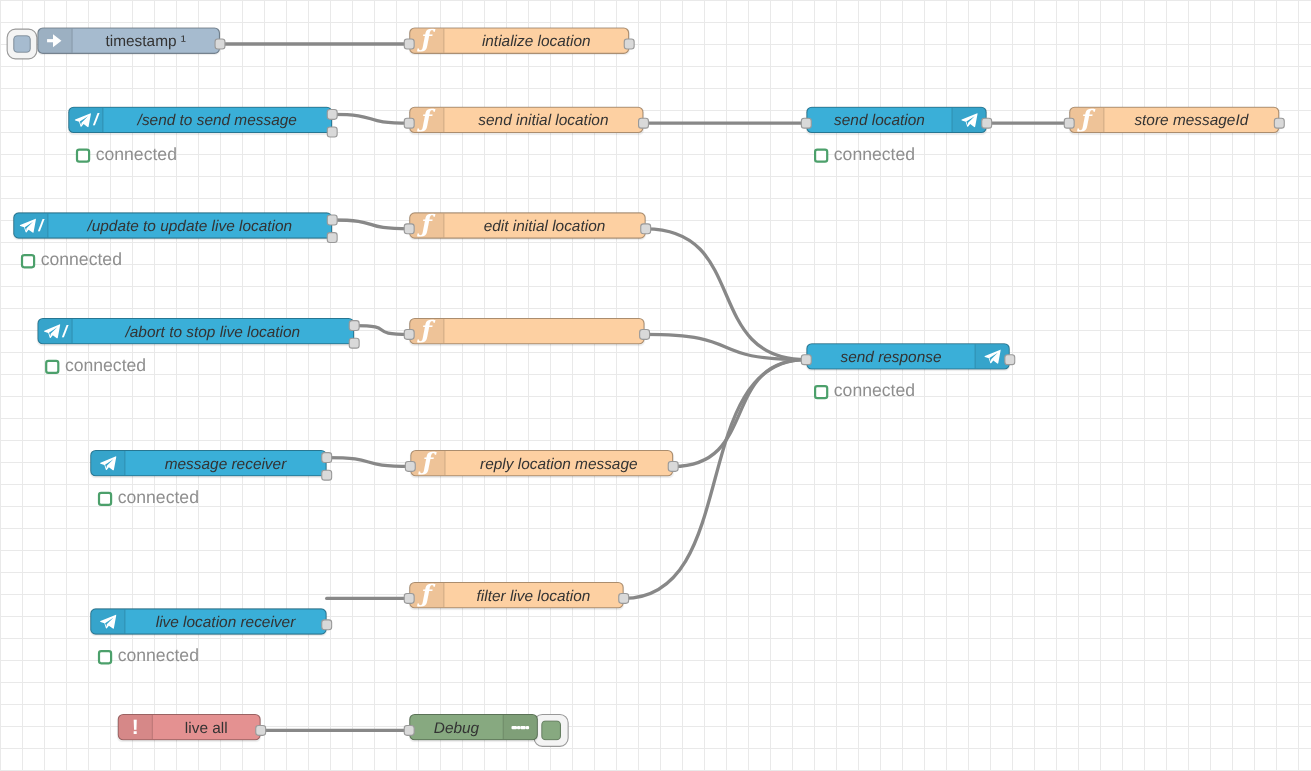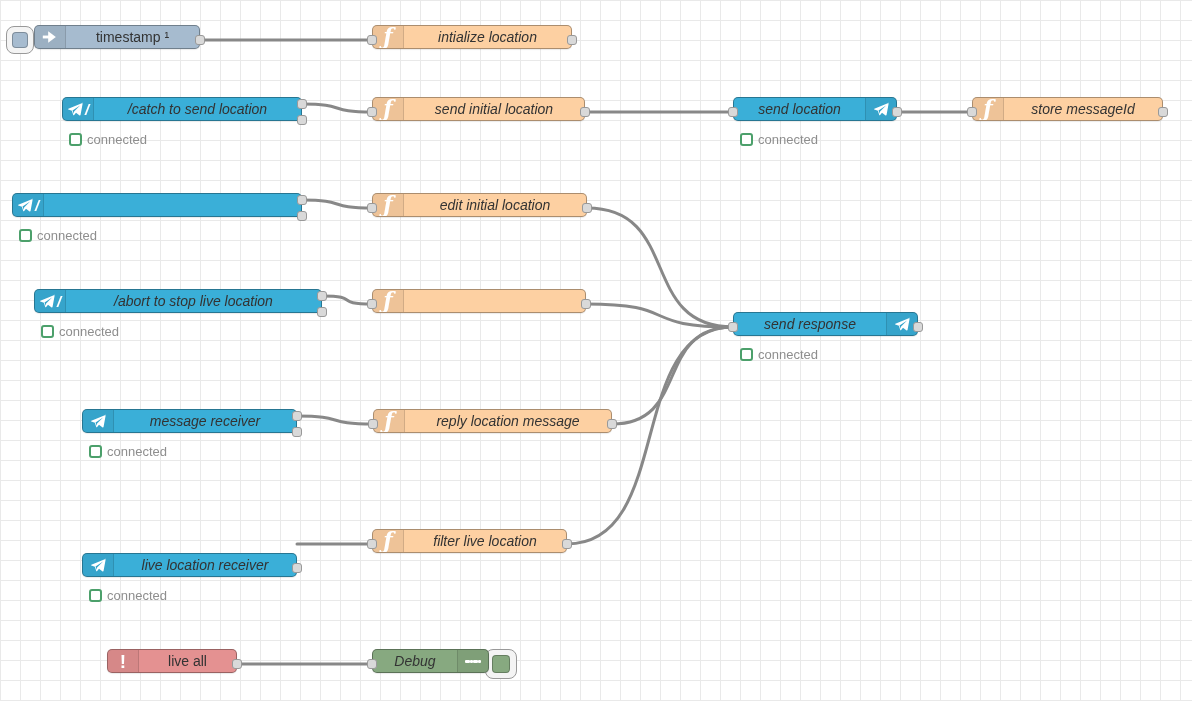--- a/index.html
+++ b/index.html
@@ -27,21 +27,21 @@
   .node-label{
     flex:1;display:flex;align-items:center;justify-content:center;
     font-size:14px;color:#333;white-space:nowrap;padding:0 8px;overflow:hidden;
   }
   .italic{font-style:italic;}
   .port{
     position:absolute;width:10px;height:10px;box-sizing:border-box;
     background:#d9d9d9;border:1px solid #999;border-radius:3px;z-index:3;
   }
   .status{position:absolute;top:35px;display:flex;align-items:center;
-    font-size:13px;color:#8e8e8e;white-space:nowrap;}
+    font-size:16px;color:#8e8e8e;white-space:nowrap;}
   .status-dot{width:13px;height:13px;box-sizing:border-box;border-radius:3px;
     background:#fff;margin-right:5px;flex:none;}
   .fn-glyph{font-family:"DejaVu Serif",serif;font-style:italic;font-weight:bold;
     color:#fff;font-size:22px;line-height:1;margin-top:-3px;}
   .slash{color:#fff;font-weight:bold;font-style:italic;font-size:15px;margin-left:1px;line-height:1;}
   .excl{color:#fff;font-weight:900;font-size:19px;line-height:1;}
   .bars{width:16px;}
   .bars span{display:block;height:3px;background:#fff;margin:2px auto;border-radius:1px;}
   .side-btn{position:absolute;box-sizing:border-box;background:#f4f4f4;
     border:1px solid #999;border-radius:8px;display:flex;align-items:center;justify-content:center;}
@@ -96,21 +96,21 @@
     <div class="node-wrap" style="left: 62px; top: 97px; width: 240px;">
       <div class="node-body" style="background: rgb(58, 175, 216);">
         <div class="icon-box icon-left">
           <span style="display: flex; align-items: center; justify-content: center;">
             <svg width="17" height="17" viewBox="0 0 24 24">
               <path fill="#fff" d="M22.6 2.3 1.9 10.8c-.6.3-.6 1 .1 1.2l4.9 1.7 1.9 6c.2.6.9.7 1.3.2l2.6-3.2 5.1 3.7c.5.4 1.2.1 1.3-.5l3-16.2c.1-.8-.6-1.4-1.5-1.4zM7.8 13.5l10.6-7-8.4 8.3-.4 3.2-1.8-4.5z"></path>
             </svg>
             <span class="slash">/</span>
           </span>
         </div>
-        <span class="node-label italic">/catch to send location</span>
+        <span class="node-label italic">/send to send message</span>
       </div>
       <div class="port" style="left: 235px; top: 2px;"></div>
       <div class="port" style="left: 235px; top: 18px;"></div>
       <div class="status" style="left: 7px;">
         <span class="status-dot" style="border: 2.5px solid rgb(76, 160, 107);"></span>
         <span>connected</span>
       </div>
     </div>
     <div class="node-wrap" style="left: 372px; top: 97px; width: 213px;">
       <div class="node-body" style="background: rgb(253, 208, 162);">
@@ -153,20 +153,21 @@
     <div class="node-wrap" style="left: 12px; top: 193px; width: 290px;">
       <div class="node-body" style="background: rgb(58, 175, 216);">
         <div class="icon-box icon-left">
           <span style="display: flex; align-items: center; justify-content: center;">
             <svg width="17" height="17" viewBox="0 0 24 24">
               <path fill="#fff" d="M22.6 2.3 1.9 10.8c-.6.3-.6 1 .1 1.2l4.9 1.7 1.9 6c.2.6.9.7 1.3.2l2.6-3.2 5.1 3.7c.5.4 1.2.1 1.3-.5l3-16.2c.1-.8-.6-1.4-1.5-1.4zM7.8 13.5l10.6-7-8.4 8.3-.4 3.2-1.8-4.5z"></path>
             </svg>
             <span class="slash">/</span>
           </span>
         </div>
+        <span class="node-label italic">/update to update live location</span>
       </div>
       <div class="port" style="left: 285px; top: 2px;"></div>
       <div class="port" style="left: 285px; top: 18px;"></div>
       <div class="status" style="left: 7px;">
         <span class="status-dot" style="border: 2.5px solid rgb(76, 160, 107);"></span>
         <span>connected</span>
       </div>
     </div>
     <div class="node-wrap" style="left: 372px; top: 193px; width: 215px;">
       <div class="node-body" style="background: rgb(253, 208, 162);">

